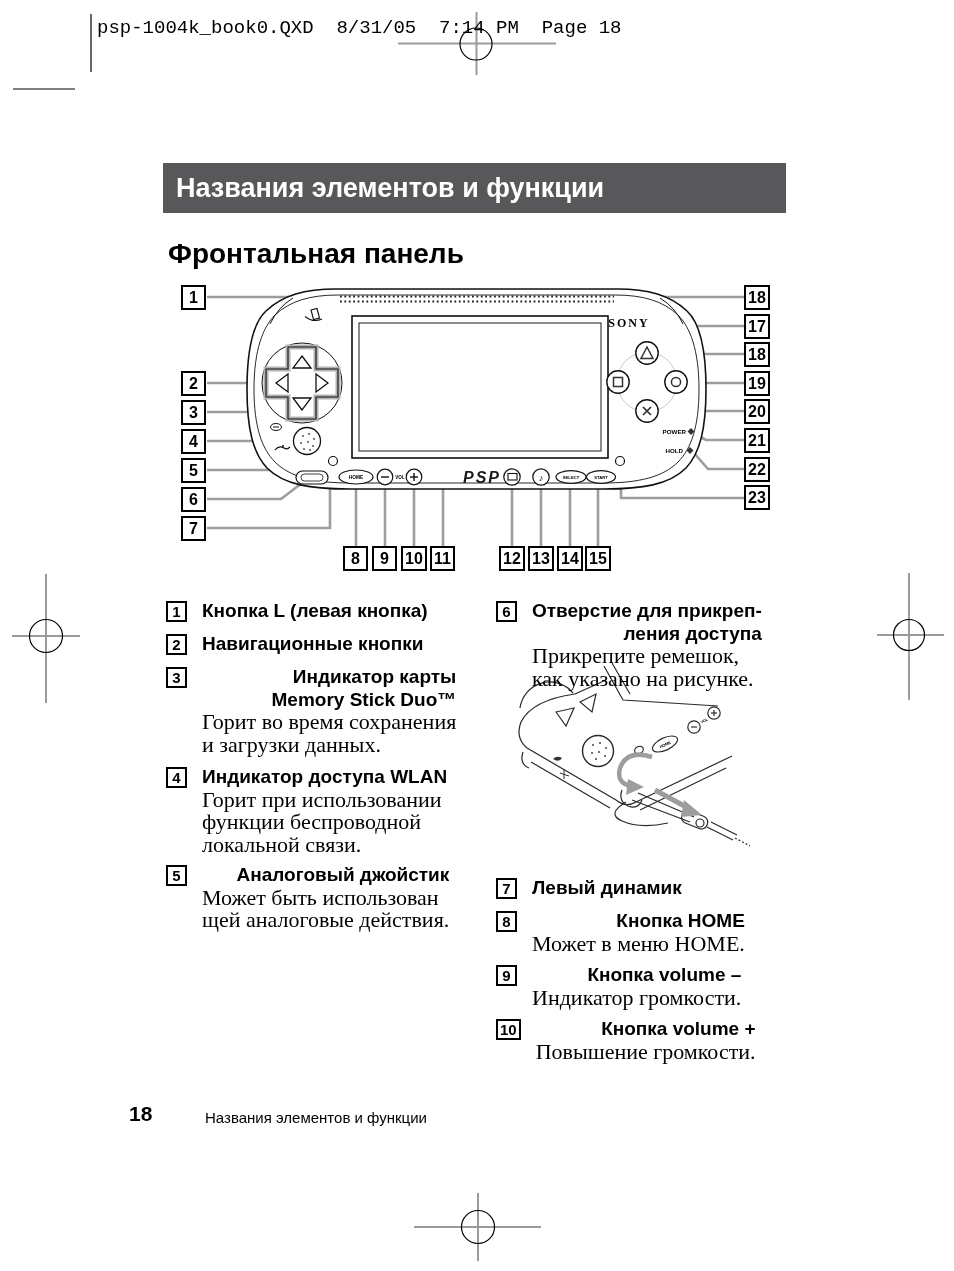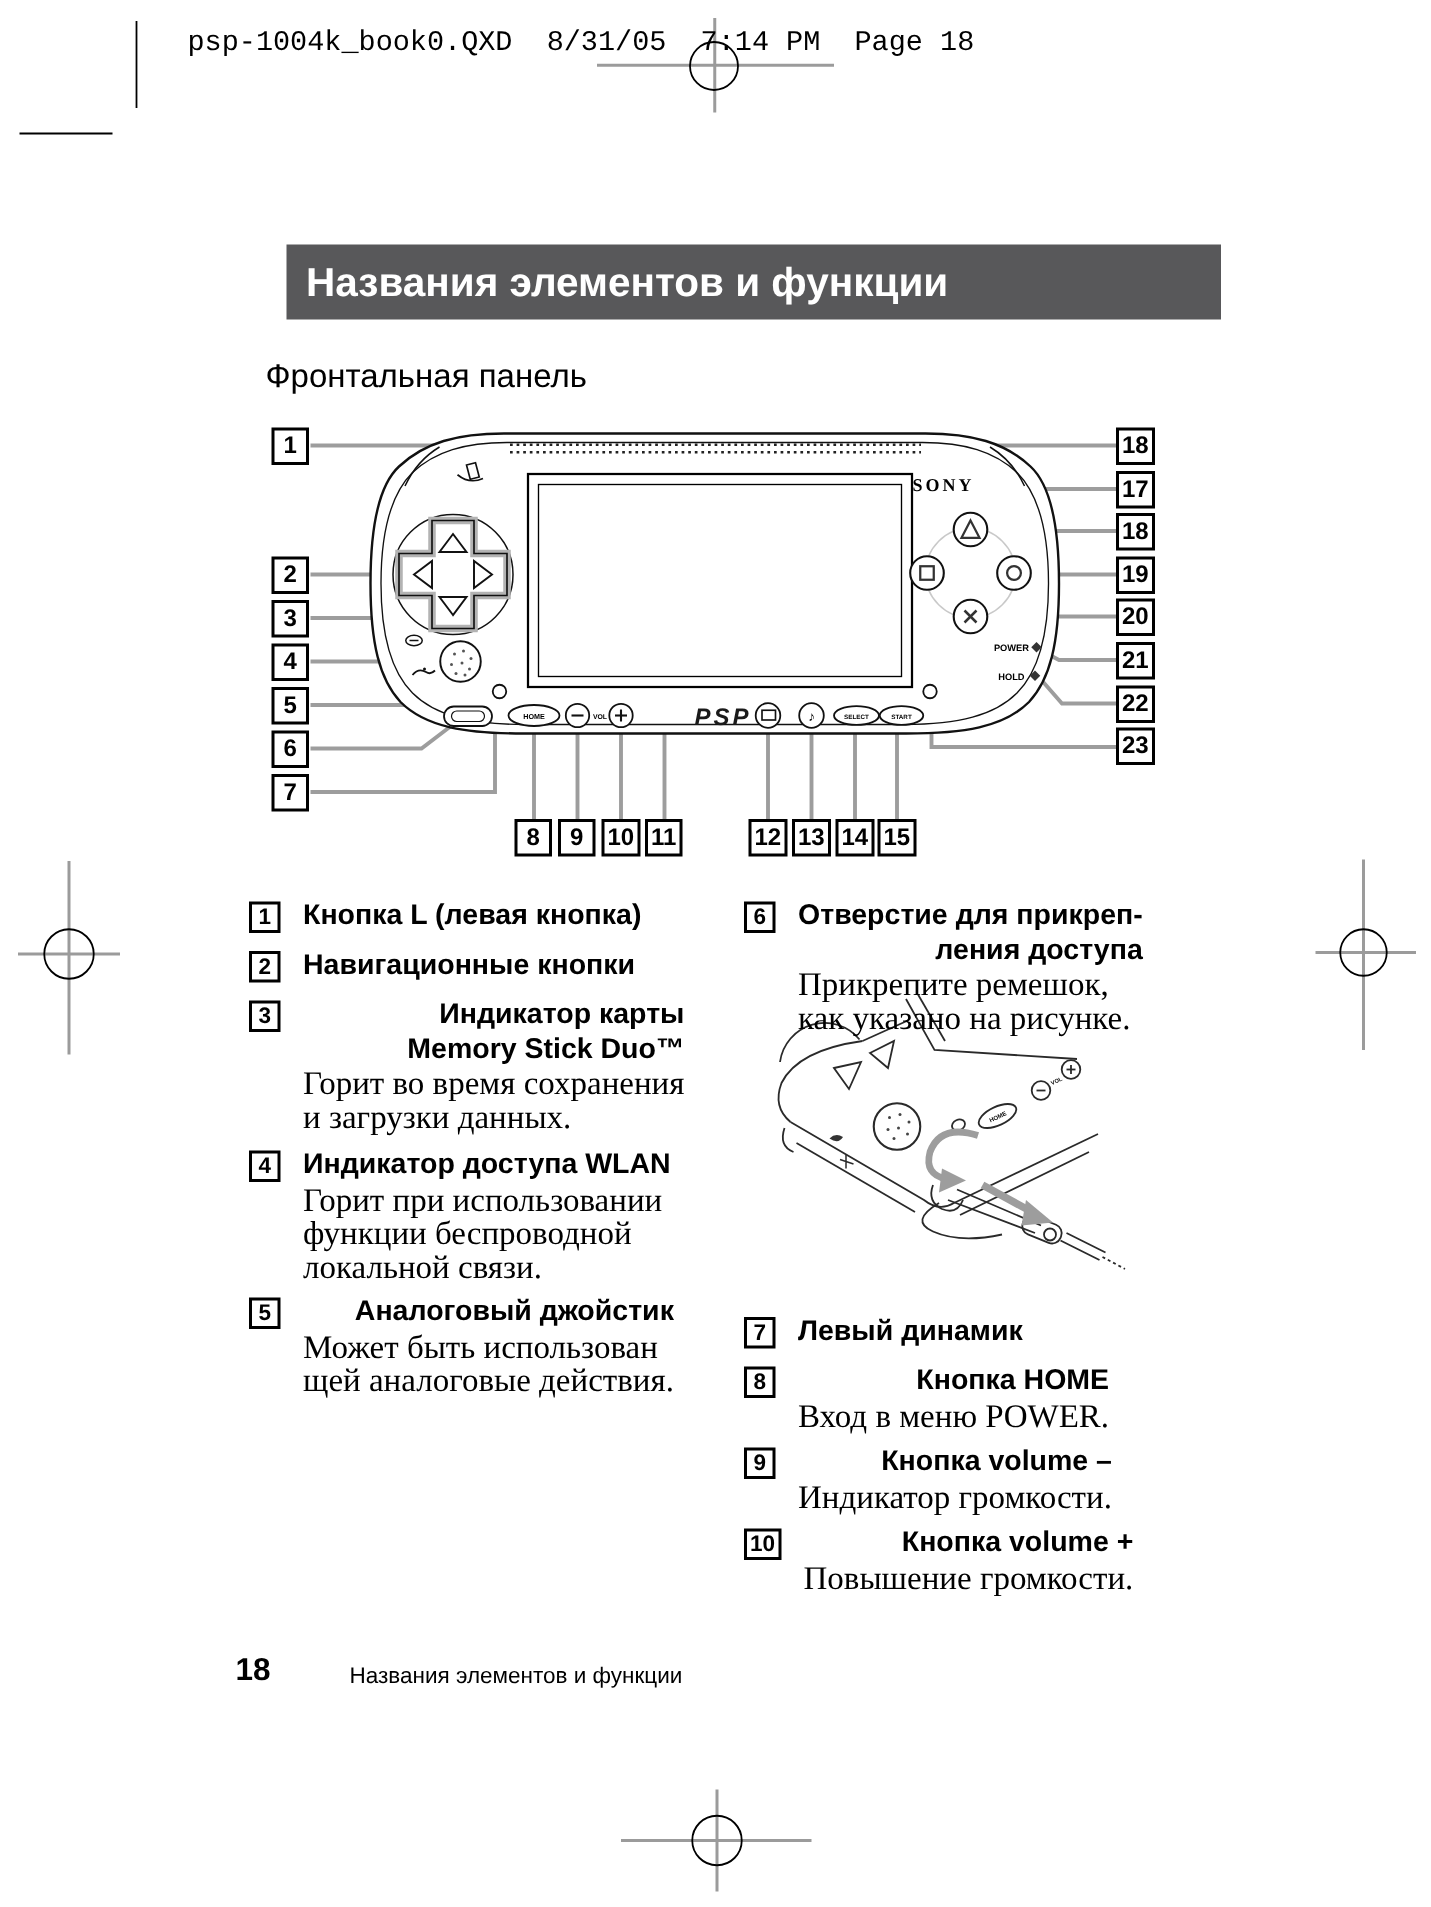--- a/index.html
+++ b/index.html
@@ -1,25 +1,25 @@
 <!DOCTYPE html>
 <html><head>
 <meta charset="utf-8">
 <style>
   html,body{margin:0;padding:0;}
   body{width:954px;height:1271px;position:relative;background:#fff;overflow:hidden;
        font-family:"Liberation Sans",sans-serif;color:#000;}
-  .abs{position:absolute;margin-left:28px;}
+  .abs{position:absolute;}
   #art{position:absolute;left:0;top:0;z-index:1;}
   .print-header{left:97px;top:17px;font-family:"Liberation Mono","DejaVu Sans Mono",monospace;
        font-size:19px;white-space:pre;z-index:2;}
   .title-bar{left:163px;top:163px;width:623px;height:50px;background:#58585a;color:#fff;
        display:flex;align-items:center;padding-left:13px;box-sizing:border-box;
        font-size:27px;font-weight:bold;z-index:2;}
-  .subtitle{left:149px;top:238px;font-size:22px;font-weight:normal;z-index:2;}
+  .subtitle{left:168px;top:238px;font-size:28px;font-weight:bold;z-index:2;}
   .callout{position:absolute;box-sizing:border-box;min-width:25px;height:25px;padding:0 2px;
        border:2px solid #000;background:#fff;display:flex;align-items:center;justify-content:center;
        font-weight:bold;font-size:16px;z-index:3;}
   .item{position:absolute;display:flex;z-index:2;}
   .badge{box-sizing:border-box;min-width:21px;height:21px;border:2px solid #000;text-align:center;
        font-weight:bold;font-size:15px;line-height:17px;padding:0 2px;flex:none;margin-top:1px;background:#fff;}
   .item-body{margin-left:15px;}
   .item-title{font-size:19px;font-weight:bold;line-height:22.5px;white-space:nowrap;text-align:right;}
   .item-desc{font-family:"Liberation Serif","DejaVu Serif",serif;font-size:22px;line-height:22.5px;white-space:nowrap;}
   .footer-num{left:129px;top:1102px;font-size:21px;font-weight:bold;z-index:2;}
@@ -321,21 +321,21 @@
 <div class="item" style="left:496px;top:877px">
   <span class="badge">7</span>
   <div class="item-body">
       <div class="item-title">Левый динамик</div>
     </div>
 </div>
 <div class="item" style="left:496px;top:910px">
   <span class="badge">8</span>
   <div class="item-body">
     <div class="item-title">Кнопка HOME</div>
-    <div class="item-desc">Вход в меню POWER.</div>
+    <div class="item-desc">Может в меню HOME.</div>
   </div>
 </div>
 <div class="item" style="left:496px;top:964px">
   <span class="badge">9</span>
   <div class="item-body">
     <div class="item-title">Кнопка volume –</div>
     <div class="item-desc">Индикатор громкости.</div>
   </div>
 </div>
 <div class="item" style="left:496px;top:1018px">

